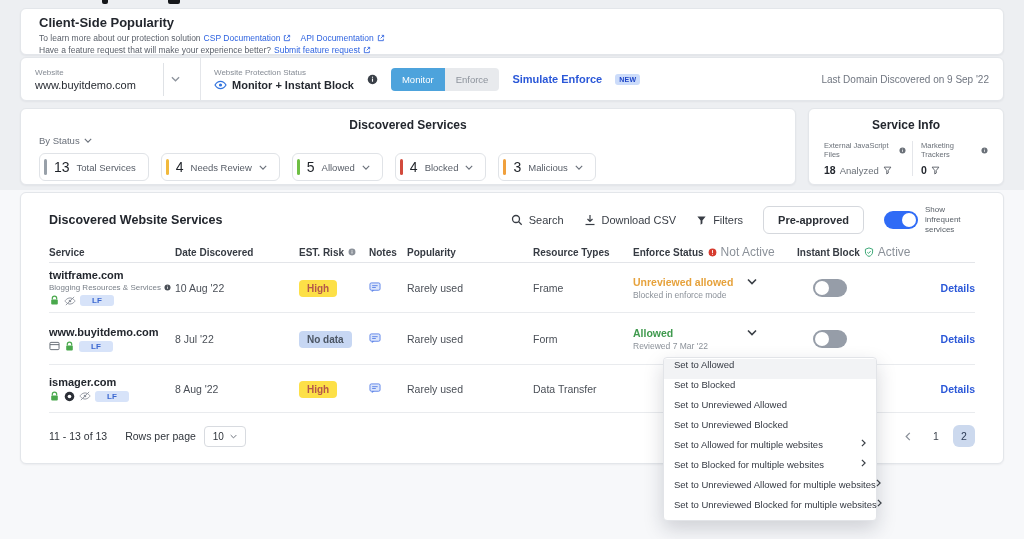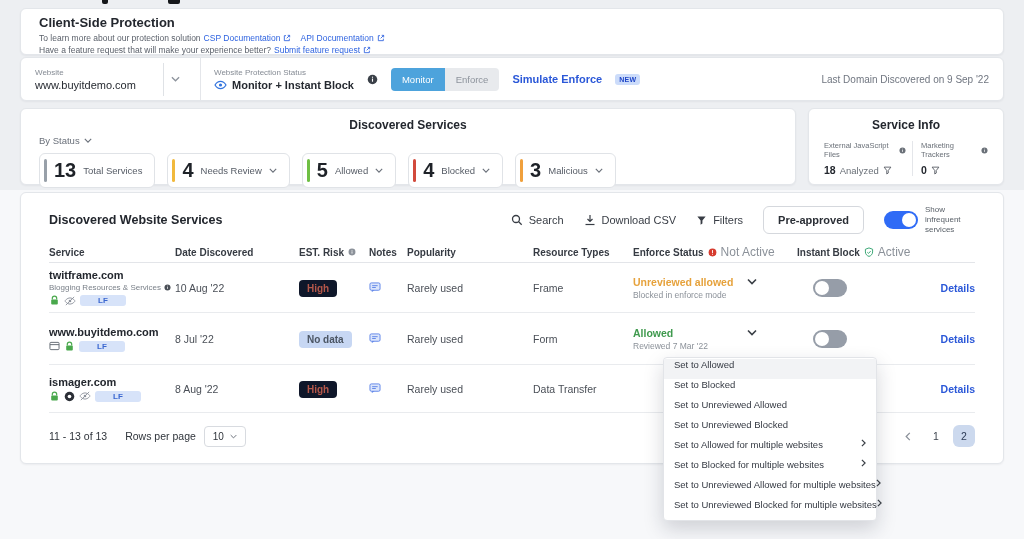--- a/index.html
+++ b/index.html
@@ -53,21 +53,21 @@
   }
   .btn-settings .newb { position:absolute; top:-10px; right:-3px; }
 
   
   .dsvc { left:20px; top:108px; width:776px; height:77px; padding:9px 18px; }
   .h12 { font-size:12px; font-weight:700; color:#23272e;text-align:center; }
   .bystatus { display:flex; align-items:center; gap:4px; margin-top:3px; font-size:9.5px; color:#6a707a; cursor:pointer; width:70px; }
   .stats { display:flex; gap:12px; margin-top:7px; }
   .stat { position:relative; display:flex; align-items:center; gap:7px; border:1px solid #e0e3e7; border-radius:6px; background:#fff; padding:5px 12px 5px 14px; cursor:pointer; }
   .stat .bar { position:absolute; left:4px; top:5px; bottom:5px; width:3px; border-radius:2px; }
-  .stat .n { font-size:20px; font-weight:700; color:#1e2228; }
+  .stat .n { font-size:14px; font-weight:400; color:#1e2228; }
   .stat .t { font-size:9.5px; color:#565c66; white-space:nowrap; }
 
   
   .sinfo { left:808px; top:108px; width:196px; height:77px; padding:9px 15px; }
   .sinfo .cols { display:flex; margin-top:9px; }
   .sinfo .col1 { width:96px; padding-right:6px; border-right:1px solid #e4e6ea; }
   .sinfo .col2 { padding-left:8px; }
   .sihead { font-size:7.5px; color:#6a7078; display:flex; align-items:center; gap:2px; line-height:9px; }
   .sival { display:flex; align-items:center; gap:4px; margin-top:5px; }
   .sival .n { font-size:10.5px; font-weight:700; color:#23272e; }
@@ -90,24 +90,24 @@
   .t-grid { display:grid; grid-template-columns:126px 124px 70px 38px 126px 100px 164px 128px 1fr; align-items:center; }
   .thead { margin-top:6px; padding:4px 0 3px; border-bottom:1px solid #e3e5e9;text-align:center; }
   .th { font-size:10px; font-weight:700; color:#363b43; display:flex; align-items:center; gap:4px; }
   .th .state { font-size:12px; font-weight:400; color:#8b9199; }
   .t-row { border-bottom:1px solid #e9ebee; }
   .r1 { min-height:50px; } .r2 { min-height:52px; } .r3 { min-height:48px; }
   .svc-cell { display:flex; flex-direction:column; gap:2px; padding:6px 0; }
   .svc-name { font-size:11px; font-weight:700; color:#23272e; }
   .svc-cat { font-size:8px; color:#7a8089; display:flex; align-items:center; gap:3px; }
   .svc-icons { display:flex; align-items:center; gap:4px; margin-top:1px; }
-  .tagLF { font-size:8px; font-weight:700; color:#3a66d0; background:#d7e3f9; border-radius:3px; padding:1px 18px; }
+  .tagLF { font-size:8px; font-weight:700; color:#3a66d0; background:#d7e3f9; border-radius:3px; padding:1px 12px; }
   .cell { font-size:10.5px; color:#4a4f57; }
   .pill { display:inline-block; font-size:10px; font-weight:700; border-radius:4px; padding:3px 8px; }
-  .pill-high { background:#0f172a; color:#b4574a; }
+  .pill-high { background:#fde047; color:#b4574a; }
   .pill-nodata { background:#c7d7f3; color:#4b5563; }
   .enf { display:flex; align-items:flex-start; gap:8px; }
   .enf .txt { width:106px; }
   .enf .s1 { font-size:10.5px; font-weight:700; }
   .enf .s1.orange { color:#e6a23c; } .enf .s1.green { color:#3f9a4e; }
   .enf .s2 { font-size:8.5px; color:#8b9199; margin-top:2px; }
   .enf .chv { margin-top:2px; cursor:pointer; }
   .ibcell { padding-left:16px; }
   .details-cell { display:flex; justify-content:flex-end; }
   .details { font-size:10.5px; font-weight:700; color:#2b58d8; text-decoration:none; }
@@ -132,21 +132,21 @@
   svg { display:block; }
 </style>
 </head>
 <body>
 
 <div class="band"></div>
 <div class="frag" style="left:102px;top:0;width:6px;height:4px"></div>
 <div class="frag" style="left:168px;top:0;width:12px;height:4px"></div>
 
 <div class="card intro">
-  <h1>Client-Side Protection</h1>
+  <h1>Client-Side Popularity</h1>
   <div class="line">
     <span>To learn more about our protection solution</span>
     <a class="lnk">CSP Documentation</a>
     <span class="ext">
       <svg width="8" height="8" viewBox="0 0 12 12">
           <path d="M4.5 2.5H2v7.5h7.5V7M7 2h3v3M10 2L5.5 6.5" fill="none" stroke="#2e63e0" stroke-width="1.3"></path>
         </svg>
     </span>
     <a class="lnk" style="margin-left:6px">API Documentation</a>
     <span class="ext">

